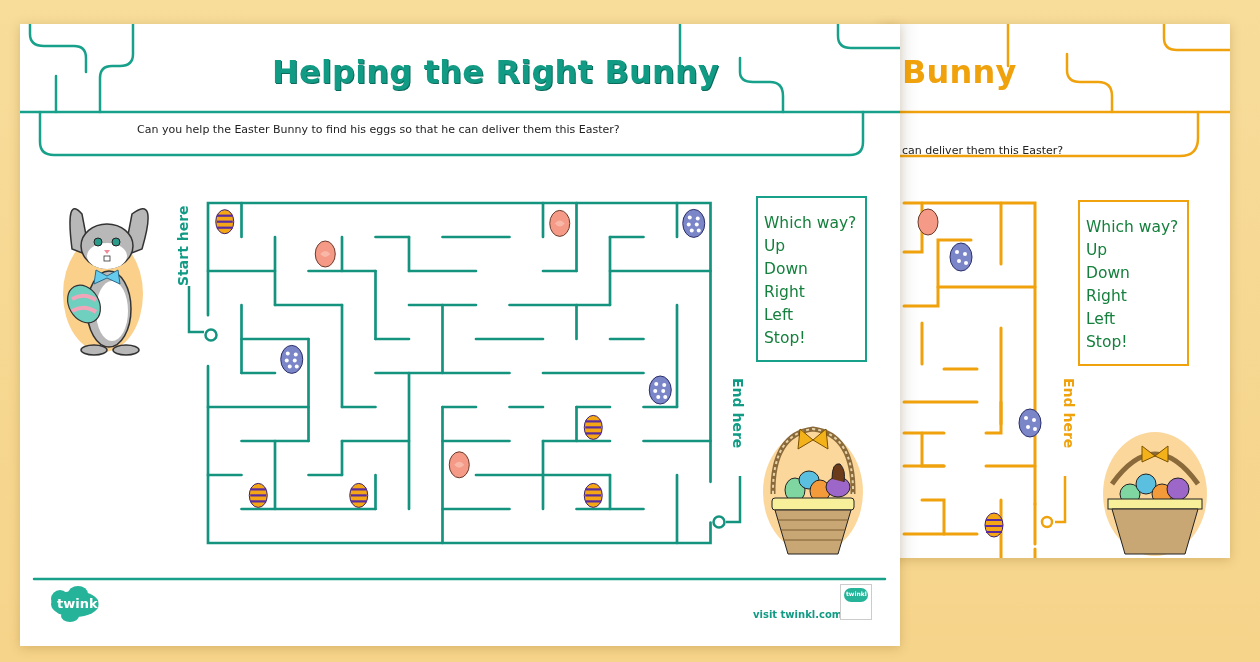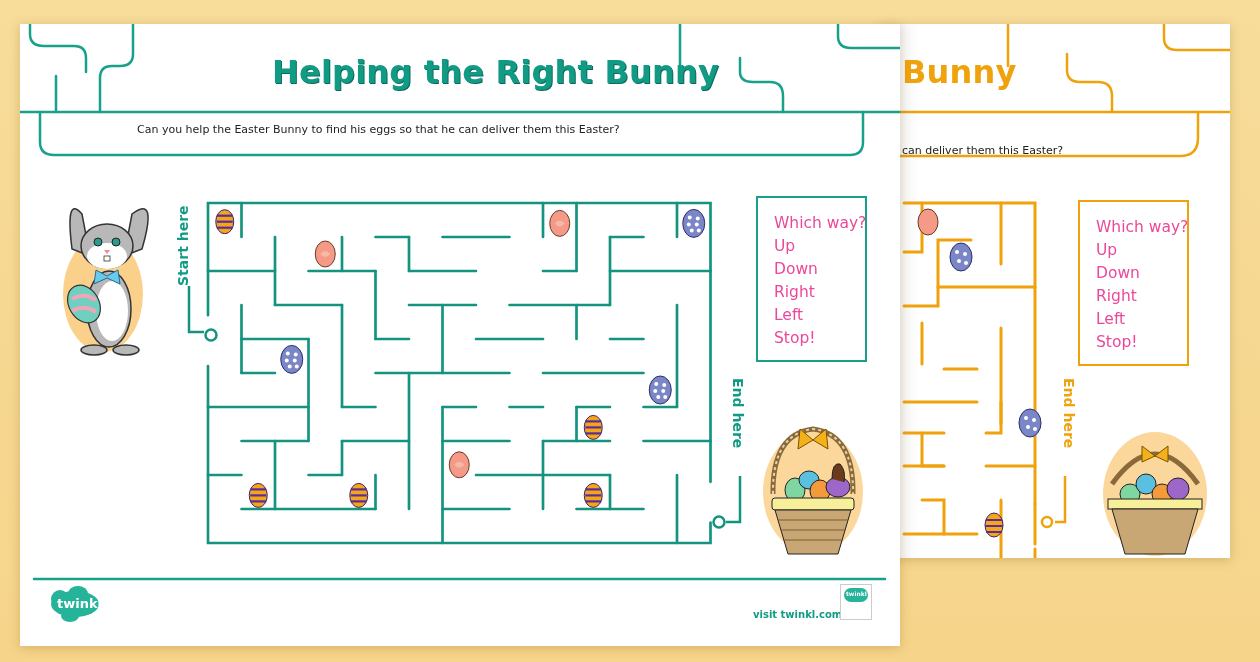--- a/index.html
+++ b/index.html
@@ -11,21 +11,21 @@
   #sheet-front{left:20px;top:24px;width:880px;height:622px;}
   #sheet-back .fade{position:absolute;left:0;top:0;width:40px;height:100%;
     background:linear-gradient(90deg,rgba(0,0,0,0.08),rgba(0,0,0,0));}
   svg{position:absolute;left:0;top:0;overflow:visible;}
   .title{position:absolute;font-weight:bold;font-size:32px;letter-spacing:0.2px;white-space:nowrap;}
   #front-title{left:252px;top:29px;color:#119b85;text-shadow:1px 1px 0 #0a6b5c;}
   #back-title{left:22px;top:29px;color:#f0a20d;}
   .subtitle{position:absolute;font-size:11px;color:#222;white-space:nowrap;}
   #front-subtitle{left:117px;top:99px;}
   #back-subtitle{left:22px;top:99px;margin-top:21px;}
-  .whichway{position:absolute;background:#fff;font-size:15.5px;line-height:23px;color:#ec4899;padding:14px 0 0 16px;box-sizing:border-box;}
+  .whichway{position:absolute;background:#fff;font-size:15.5px;line-height:23px;color:#15803d;padding:14px 0 0 6px;box-sizing:border-box;}
   #front-whichway{left:736px;top:172px;width:111px;height:166px;border:2px solid #17a08a;}
   #back-whichway{left:198px;top:176px;width:111px;height:166px;border:2px solid #f0a20d;}
   .whichway div{white-space:nowrap;}
   .vlabel{position:absolute;font-weight:bold;font-size:14px;white-space:nowrap;transform-origin:left top;}
   #front-start{left:155px;top:262px;color:#119b85;transform:rotate(-90deg);}
   #front-end{left:726px;top:354px;color:#119b85;transform:rotate(90deg);}
   #back-end{left:197px;top:354px;color:#f0a20d;transform:rotate(90deg);}
   .visit{position:absolute;font-size:10px;font-weight:bold;white-space:nowrap;margin-top:12px;}
   #front-visit{left:733px;top:573px;color:#119b85;}
   #back-visit{left:221px;top:573px;color:#f0a20d;}

